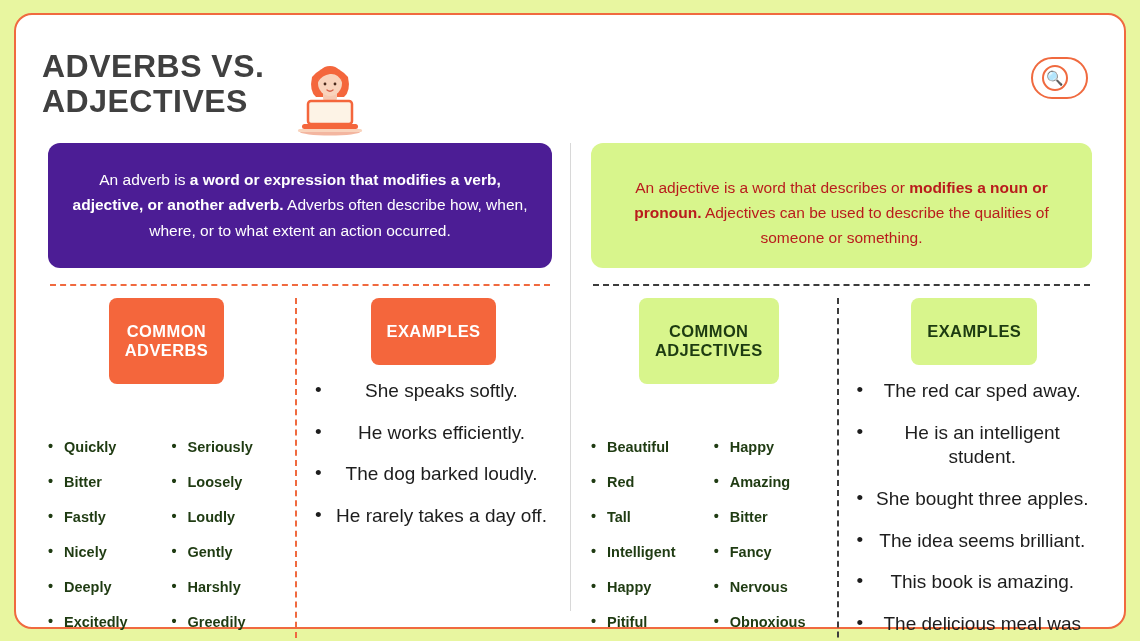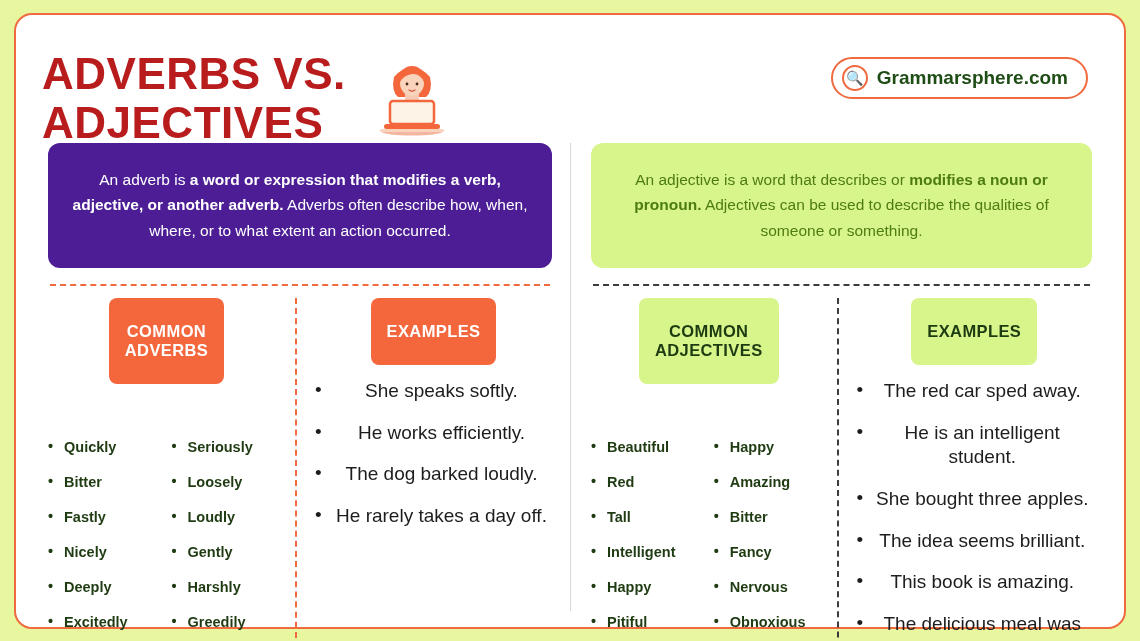--- a/index.html
+++ b/index.html
@@ -25,24 +25,24 @@
   }
 
   
   .header {
     display: flex;
     align-items: flex-start;
     height: 112px;
     position: relative;
   }
   .title {
-    font-size: 44px;
+    font-size: 32px;
     line-height: 1.12;
     font-weight: bold;
-    color: #b91c1c;
+    color: #404040;
     letter-spacing: 0.5px;
     padding-top: 18px;
     text-transform: uppercase;
     white-space: pre-line;
   }
   .hero {
     margin-left: 18px;
     margin-top: 22px;
     width: 96px;
     height: 86px;
@@ -94,21 +94,21 @@
     padding: 17px 22px;
     text-align: center;
     font-size: 15.5px;
     line-height: 1.62;
     min-height: 125px;
     display: flex;
     align-items: center;
     justify-content: center;
   }
   .def-adverb { background: #4c1d95; color: #ffffff; }
-  .def-adj { background: #d8f58c; color: #4d7c0f; }
+  .def-adj { background: #d8f58c; color: #b91c1c; align-items: flex-end; }
   .definition b { font-weight: bold; }
 
   .dashed-sep {
     border-top: 2px dashed #f06a3f;
     margin: 16px 2px 12px 2px;
   }
   .dashed-sep.dark { border-top-color: #3c3c3c; }
 
   .panes { display: flex; }
   .pane { flex: 1; }
@@ -173,21 +173,20 @@
         <path d="M45 37 q3 2.5 6 0" stroke="#d2604a" stroke-width="1.3" fill="none" stroke-linecap="round"></path>
         <path d="M30 72 q18 -26 36 0z" fill="#f4663c"></path>
         <rect x="26" y="48" width="44" height="23" rx="3" fill="#fdf3e6" stroke="#f4663c" stroke-width="2.5"></rect>
         <rect x="20" y="71" width="56" height="5" rx="2.5" fill="#f4663c"></rect>
         <rect x="16" y="76" width="64" height="3" rx="1.5" fill="#f9d3bc"></rect>
       </svg>
     </div>
 
     <div class="brand">
       <span class="brand-icon">🔍</span>
-      <span class="brand-text">Grammarsphere.com</span>
     </div>
   </div>
 
   <div class="columns">
 
     <div class="col col-left">
       <div class="definition def-adverb">
         <span>
           <span>An adverb is </span><b>a word or expression that modifies a verb, adjective, or another adverb.</b><span> Adverbs often describe how, when, where, or to what extent an action occurred.</span>
         </span>

